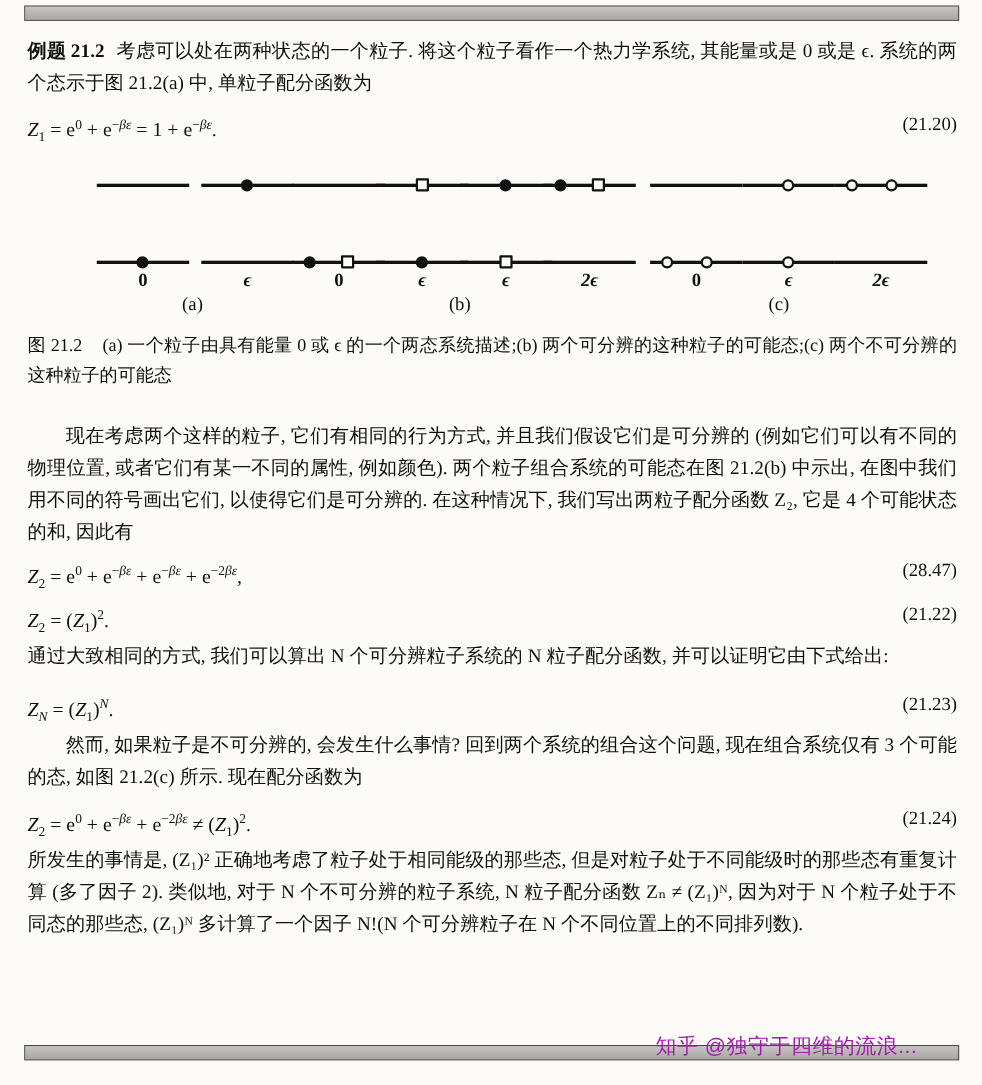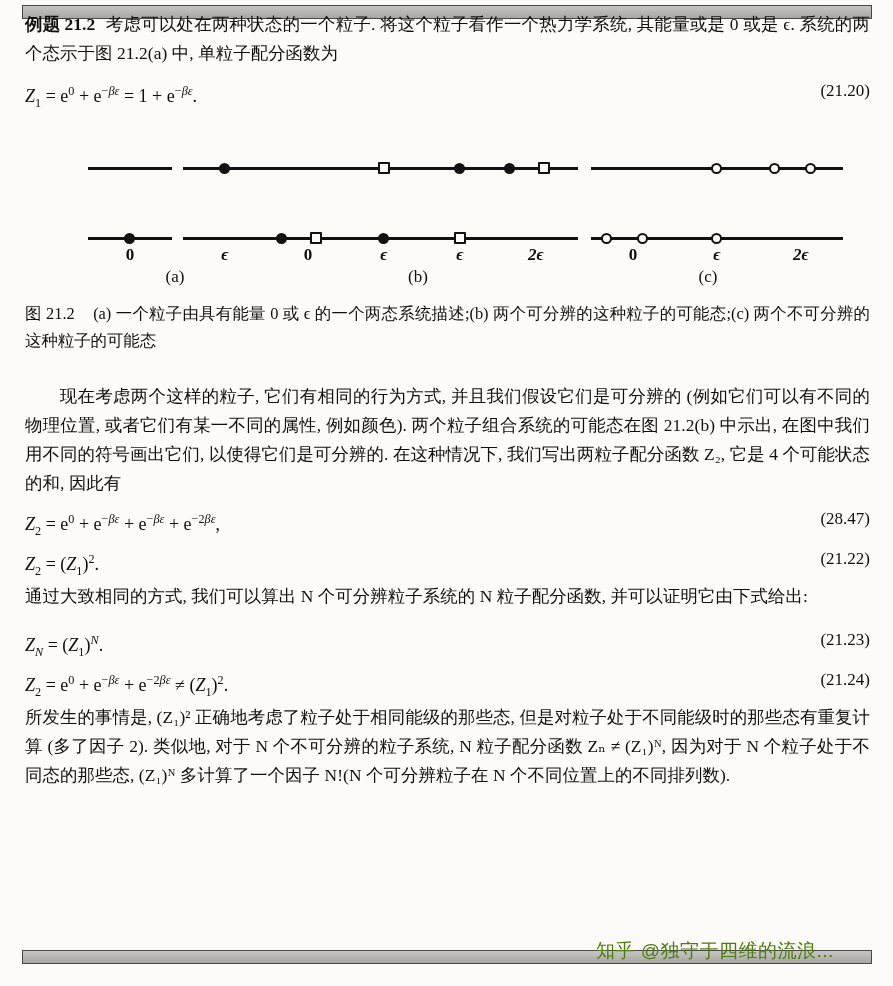--- a/index.html
+++ b/index.html
@@ -31,21 +31,21 @@
     border: 1px solid #4a4846;
     box-sizing: border-box;
   }
   .rule-bar.top { top: 5px; }
   .rule-bar.bottom { top: 950px; }
 
   
   .content {
     position: absolute;
     left: 25px;
-    top: 10px;
+    top: 32px;
     width: 845px;
   }
   p.body {
     margin: 0 0 1px 0;
     font-size: 17.4px;
     line-height: 29px;
     text-align: justify;
     text-justify: inter-character;
     letter-spacing: 0.1px;
   }
@@ -165,21 +165,21 @@
     text-align: justify;
   }
 
   
   .watermark {
     position: absolute;
     left: 596px;
     top: 938px;
     font-family: "Liberation Sans", "DejaVu Sans", sans-serif;
     font-size: 19px;
-    color: #4d7c0f;
+    color: #a21caf;
     white-space: nowrap;
     letter-spacing: 0.5px;
   }
 </style>
 </head>
 <body>
 
 <div class="page">
 
   <div class="rule-bar top"></div>
@@ -306,20 +306,23 @@
       <span>通过大致相同的方式, 我们可以算出 N 个可分辨粒子系统的 N 粒子配分函数, 并可以证明它由下式给出:</span>
     </p>
 
     <div class="eq-row eq" style="margin-top:12px;">
       <span class="eq-body">
         <span class="mathv">Z</span><sub class="idx"><span class="mathv">N</span></sub> = (<span class="mathv">Z</span><sub class="idx">1</sub>)<sup class="exp"><span class="mathv">N</span></sup>.
       </span>
       <span class="eq-num">(21.23)</span>
     </div>
 
+    <p class="body indent" style="margin-top:6px;">
+      <span>然而, 如果粒子是不可分辨的, 会发生什么事情? 回到两个系统的组合这个问题, 现在组合系统仅有 3 个可能的态, 如图 21.2(c) 所示. 现在配分函数为</span>
+    </p>
 
     <div class="eq-row eq">
       <span class="eq-body">
         <span class="mathv">Z</span><sub class="idx">2</sub> = <span class="up">e</span><sup class="exp">0</sup> + <span class="up">e</span><sup class="exp">−<span class="mathv">βε</span></sup> + <span class="up">e</span><sup class="exp">−2<span class="mathv">βε</span></sup> ≠ (<span class="mathv">Z</span><sub class="idx">1</sub>)<sup class="exp">2</sup>.
       </span>
       <span class="eq-num">(21.24)</span>
     </div>
 
     <p class="body">
       <span>所发生的事情是, (Z₁)² 正确地考虑了粒子处于相同能级的那些态, 但是对粒子处于不同能级时的那些态有重复计算 (多了因子 2). 类似地, 对于 N 个不可分辨的粒子系统, N 粒子配分函数 Zₙ ≠ (Z₁)ᴺ, 因为对于 N 个粒子处于不同态的那些态, (Z₁)ᴺ 多计算了一个因子 N!(N 个可分辨粒子在 N 个不同位置上的不同排列数).</span>

